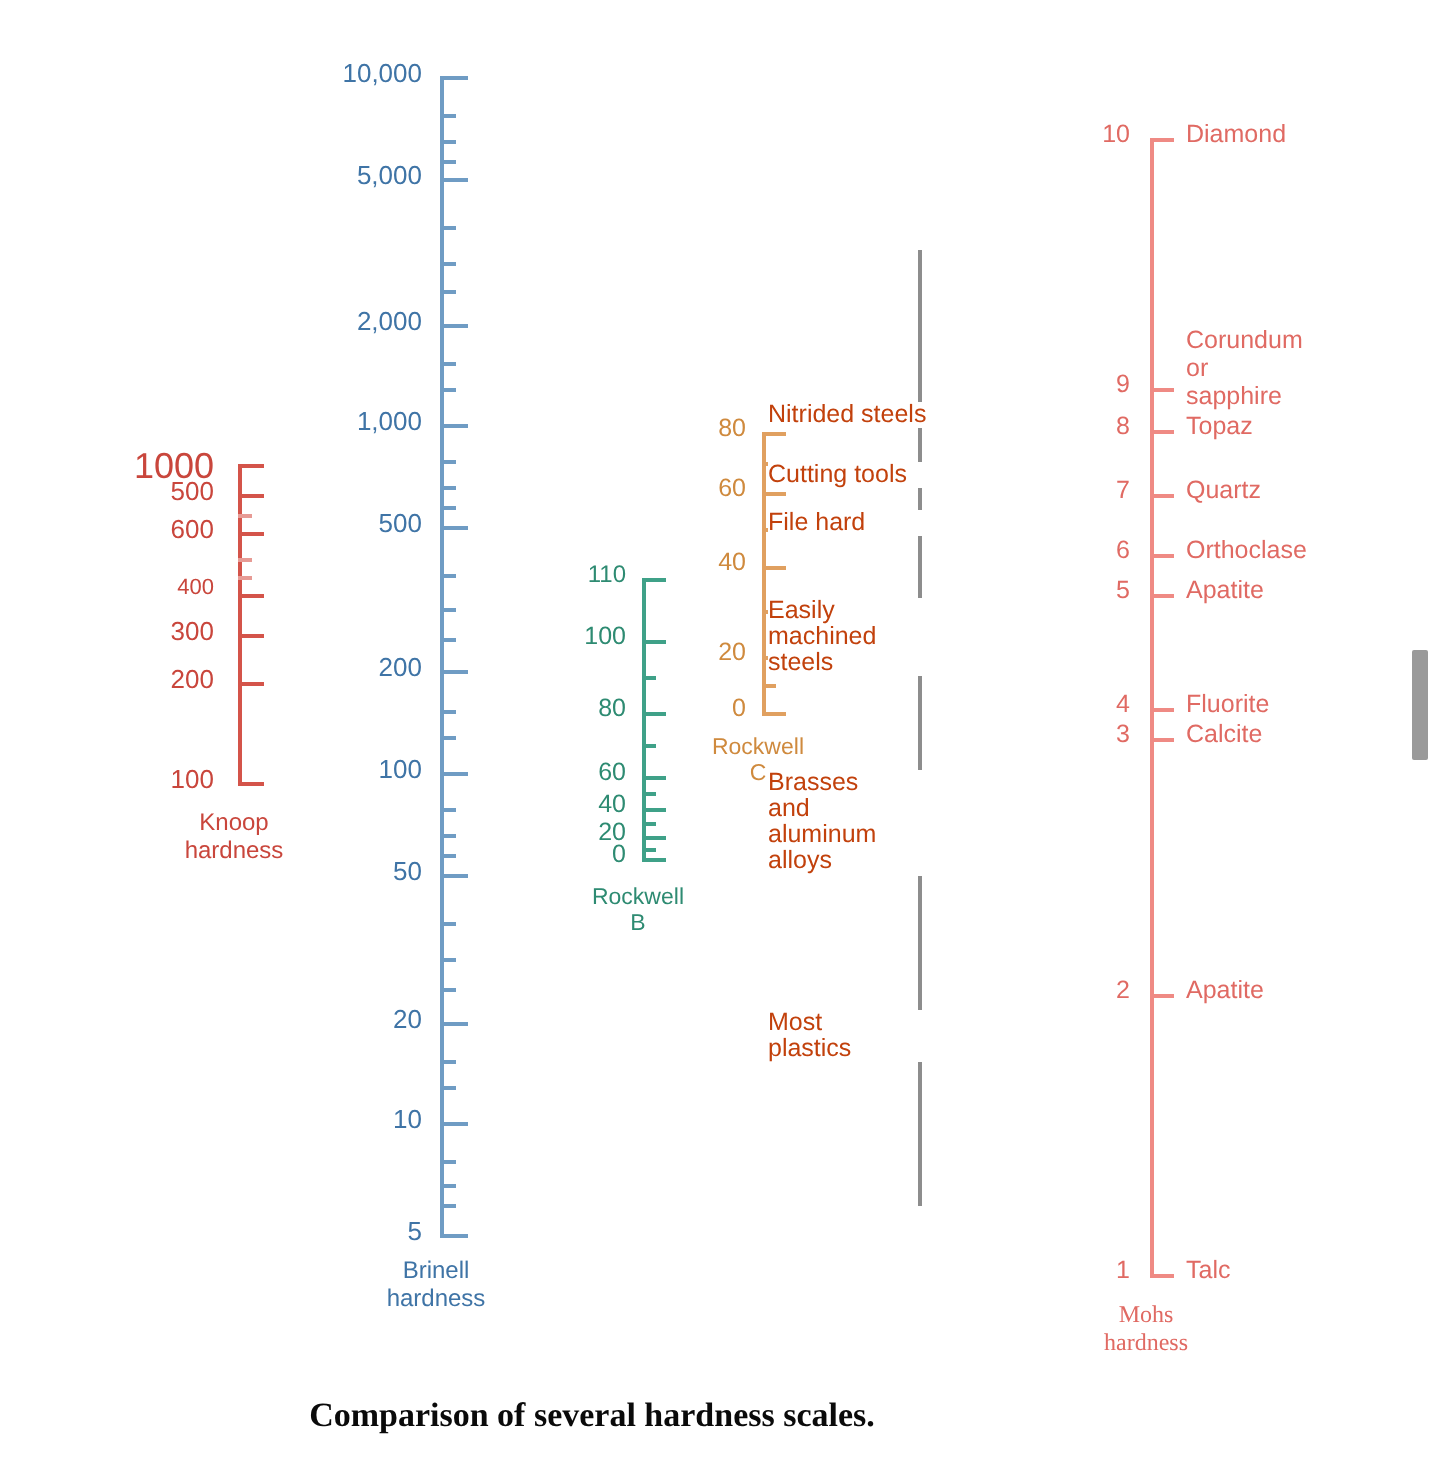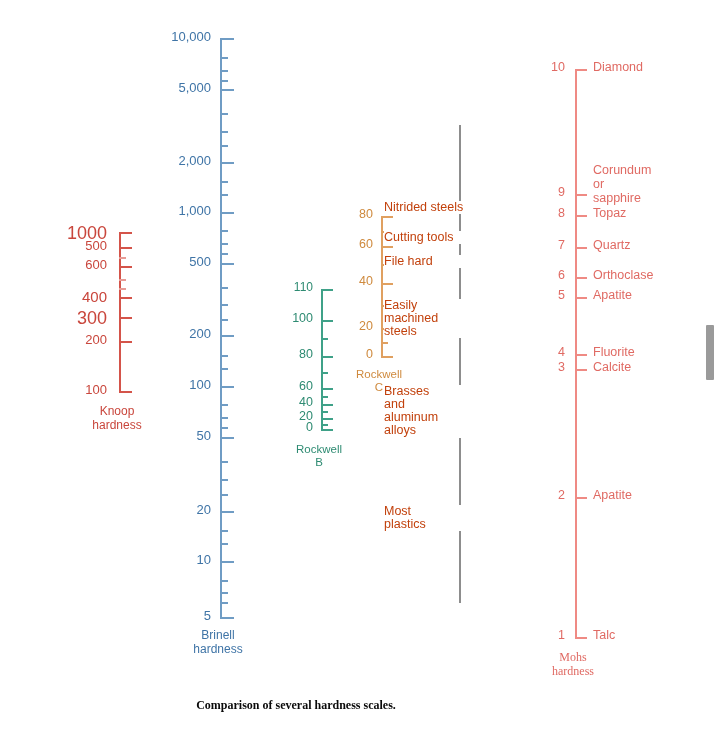--- a/index.html
+++ b/index.html
@@ -47,21 +47,21 @@
 
   
   .mohs-col{color:#e06a63;}
   .mohs-line{background:#ef8a84;width:1.5px;}
   .mohs-tick{background:#ef8a84;height:1.5px;}
 
   #caption{
     position:absolute;left:0;top:698px;width:592px;
     text-align:center;
     font-family:"Liberation Serif", serif;
-    font-weight:bold;font-size:12px;color:#0a0a0a;
+    font-weight:bold;font-size:17px;color:#0a0a0a;
   }
   #scrollbar-track{
     position:absolute;right:0;top:0;width:14px;height:729px;background:#ffffff;
   }
   #scrollbar-thumb{
     position:absolute;right:2px;top:325px;width:8px;height:55px;
     background:#9a9a9a;border-radius:1px;
   }
 </style>
 </head>
@@ -74,23 +74,23 @@
       <div class="tick knoop-tick" style="left: 119px; top: 232px; width: 13px;"></div>
       <div class="num knoop-col" style="left: 65px; top: 222.64px; width: 42px; font-size: 18px;">1000</div>
       <div class="tick knoop-tick" style="left: 119px; top: 247px; width: 13px;"></div>
       <div class="num knoop-col" style="left: 65px; top: 237.64px; width: 42px; font-size: 13px;">500</div>
       <div class="tick knoop-tick minor" style="left: 119px; top: 257px; width: 7px;"></div>
       <div class="tick knoop-tick" style="left: 119px; top: 266px; width: 13px;"></div>
       <div class="num knoop-col" style="left: 65px; top: 256.64px; width: 42px; font-size: 13px;">600</div>
       <div class="tick knoop-tick minor" style="left: 119px; top: 279px; width: 7px;"></div>
       <div class="tick knoop-tick minor" style="left: 119px; top: 288px; width: 7px;"></div>
       <div class="tick knoop-tick" style="left: 119px; top: 297px; width: 13px;"></div>
-      <div class="num knoop-col" style="left: 65px; top: 287.64px; width: 42px; font-size: 15px;">400</div>
+      <div class="num knoop-col" style="left: 65px; top: 287.64px; width: 42px; font-size: 11px;">400</div>
       <div class="tick knoop-tick" style="left: 119px; top: 317px; width: 13px;"></div>
-      <div class="num knoop-col" style="left: 65px; top: 307.64px; width: 42px; font-size: 18px;">300</div>
+      <div class="num knoop-col" style="left: 65px; top: 307.64px; width: 42px; font-size: 13px;">300</div>
       <div class="tick knoop-tick" style="left: 119px; top: 341px; width: 13px;"></div>
       <div class="num knoop-col" style="left: 65px; top: 331.64px; width: 42px; font-size: 13px;">200</div>
       <div class="tick knoop-tick" style="left: 119px; top: 391px; width: 13px;"></div>
       <div class="num knoop-col" style="left: 65px; top: 381.64px; width: 42px; font-size: 13px;">100</div>
       <div class="scale-title knoop-col" style="left: 67px; top: 405px; width: 100px; font-size: 12px;">Knoop
 hardness</div>
     </div>
     <div>
       <div class="axis-line brin-line" style="left: 220px; top: 38px; height: 579px;"></div>
       <div class="tick brin-tick" style="left: 220px; top: 38px; width: 14px;"></div>

